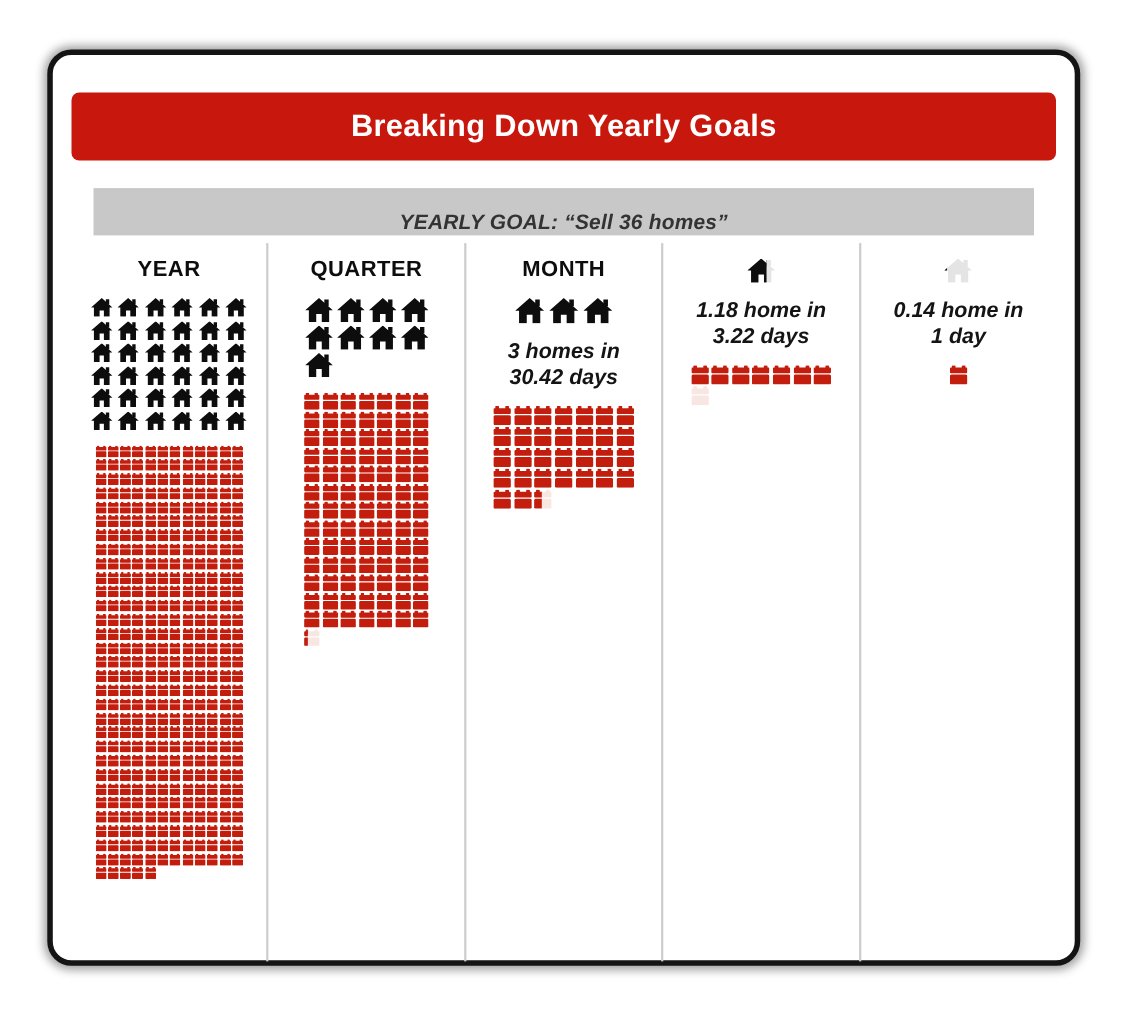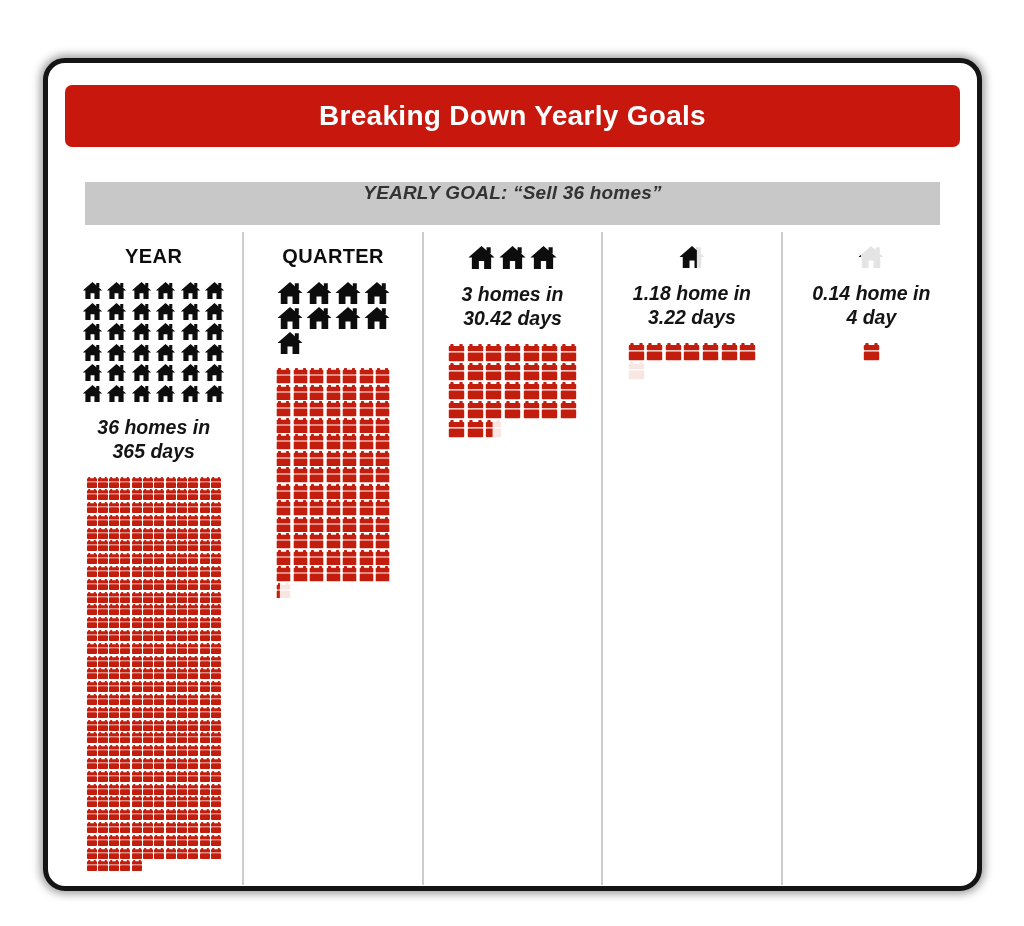--- a/index.html
+++ b/index.html
@@ -2,36 +2,36 @@
 <html><head>
 <meta charset="utf-8">
 <style>
   html, body { margin:0; padding:0; }
   body {
     width:1024px; height:926px; background:#ffffff;
     font-family:"Liberation Sans", sans-serif;
     position:relative; overflow:hidden;
   }
   .card {
-    position:absolute; left:43px; top:58px; width:939px; height:833px;
+    position:absolute; left:43px; top:45px; width:939px; height:833px;
     box-sizing:border-box; background:#ffffff;
     border:5px solid #141414; border-radius:22px;
     box-shadow:0 0 9px 3px rgba(0,0,0,0.38);
-    padding:22px 17px 0 17px;
+    padding:34px 17px 0 17px;
   }
   .banner {
     height:62px; border-radius:7px; background:var(--banner-red,#c8170d);
     display:flex; align-items:center; justify-content:center;
   }
   .banner h1 {
     margin:0; color:#ffffff; font-size:28px; font-weight:bold; letter-spacing:.3px;
   }
   .goalbar {
-    margin:35px 20px 0 20px; height:43px; background:var(--goal-bg,#c8c8c8);
-    display:flex; align-items:flex-start; justify-content:center;
+    margin:25px 20px 0 20px; height:43px; background:var(--goal-bg,#c8c8c8);
+    display:flex; align-items:flex-end; justify-content:center;
   }
   .goalbar span {
     font-style:italic; font-weight:bold; font-size:19px; color:var(--goal-text,#333333);
     letter-spacing:.2px;
   }
   .columns { display:flex; margin-top:7px; height:653px; }
   .col { flex:1 1 0; min-width:0; text-align:center; }
   .col:not(:last-child) { border-right:2px solid var(--divider,#cccccc); }
   .col-header {
     padding-top:13px; font-size:20px; font-weight:bold; color:#0d0d0d; letter-spacing:.4px;
@@ -187,24 +187,20 @@
           <svg class="ic house-full" viewBox="0 0 24 21" style="width:21px;height:17px">
             <use href="#sym-house"></use>
           </svg>
           <svg class="ic house-full" viewBox="0 0 24 21" style="width:21px;height:17px">
             <use href="#sym-house"></use>
           </svg>
           <svg class="ic house-full" viewBox="0 0 24 21" style="width:21px;height:17px">
             <use href="#sym-house"></use>
           </svg>
         </div>
-    <div class="caption">
-      <span>36 homes in</span><br>
-      <span>365 days</span>
-    </div>
     <div class="days" style="width: 134.3px; gap: 1.8px 1.3px;">
           <svg class="ic cal-full" viewBox="0 0 20 22" style="width:10px;height:11px">
             <use href="#sym-cal"></use>
           </svg>
           <svg class="ic cal-full" viewBox="0 0 20 22" style="width:10px;height:11px">
             <use href="#sym-cal"></use>
           </svg>
           <svg class="ic cal-full" viewBox="0 0 20 22" style="width:10px;height:11px">
             <use href="#sym-cal"></use>
           </svg>
@@ -1607,20 +1603,21 @@
               <use href="#sym-cal"></use>
             </svg>
             <svg class="ic cal-full" viewBox="0 0 20 22" style="width:15px;height:15.5px;clip-path:inset(0 75.0% 0 0)">
               <use href="#sym-cal"></use>
             </svg>
           </span>
         </div>
   </div>
 
   <div class="col col-2">
+    <div class="col-header">MONTH</div>
     <div class="houses" style="width: 89px; gap: 4px;">
           <svg class="ic house-full" viewBox="0 0 24 21" style="width:27px;height:23px">
             <use href="#sym-house"></use>
           </svg>
           <svg class="ic house-full" viewBox="0 0 24 21" style="width:27px;height:23px">
             <use href="#sym-house"></use>
           </svg>
           <svg class="ic house-full" viewBox="0 0 24 21" style="width:27px;height:23px">
             <use href="#sym-house"></use>
           </svg>
@@ -1785,21 +1782,21 @@
             <svg class="ic house-pale" viewBox="0 0 24 21" style="width:26px;height:22px">
               <use href="#sym-house"></use>
             </svg>
             <svg class="ic house-full" viewBox="0 0 24 21" style="width:26px;height:22px;clip-path:inset(0 90.0% 0 0)">
               <use href="#sym-house"></use>
             </svg>
           </span>
         </div>
     <div class="caption">
       <span>0.14 home in</span><br>
-      <span>4 day</span>
+      <span>1 day</span>
     </div>
     <div class="days" style="width: 17px; gap: 1.5px 1.6px;">
           <svg class="ic cal-full" viewBox="0 0 20 22" style="width:17px;height:17.5px">
             <use href="#sym-cal"></use>
           </svg>
         </div>
   </div>
 </div>
 </div>
 

